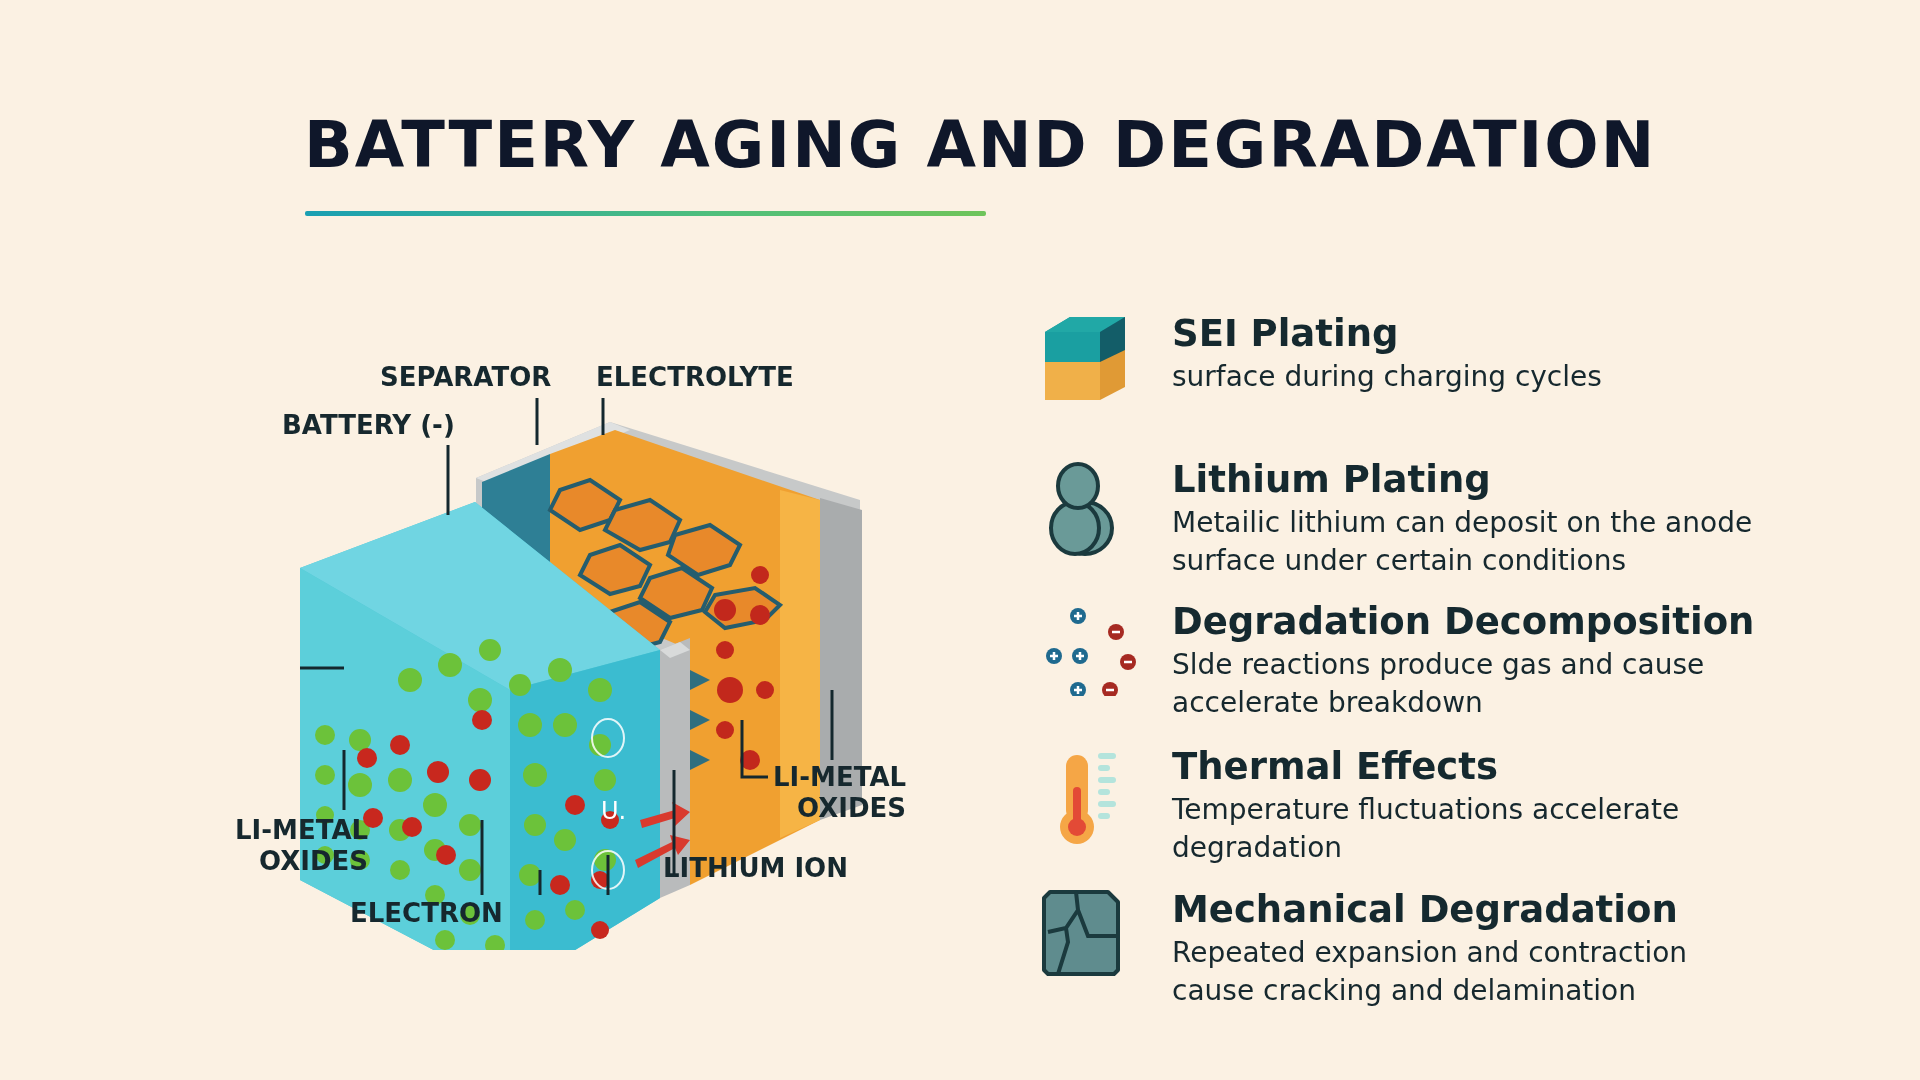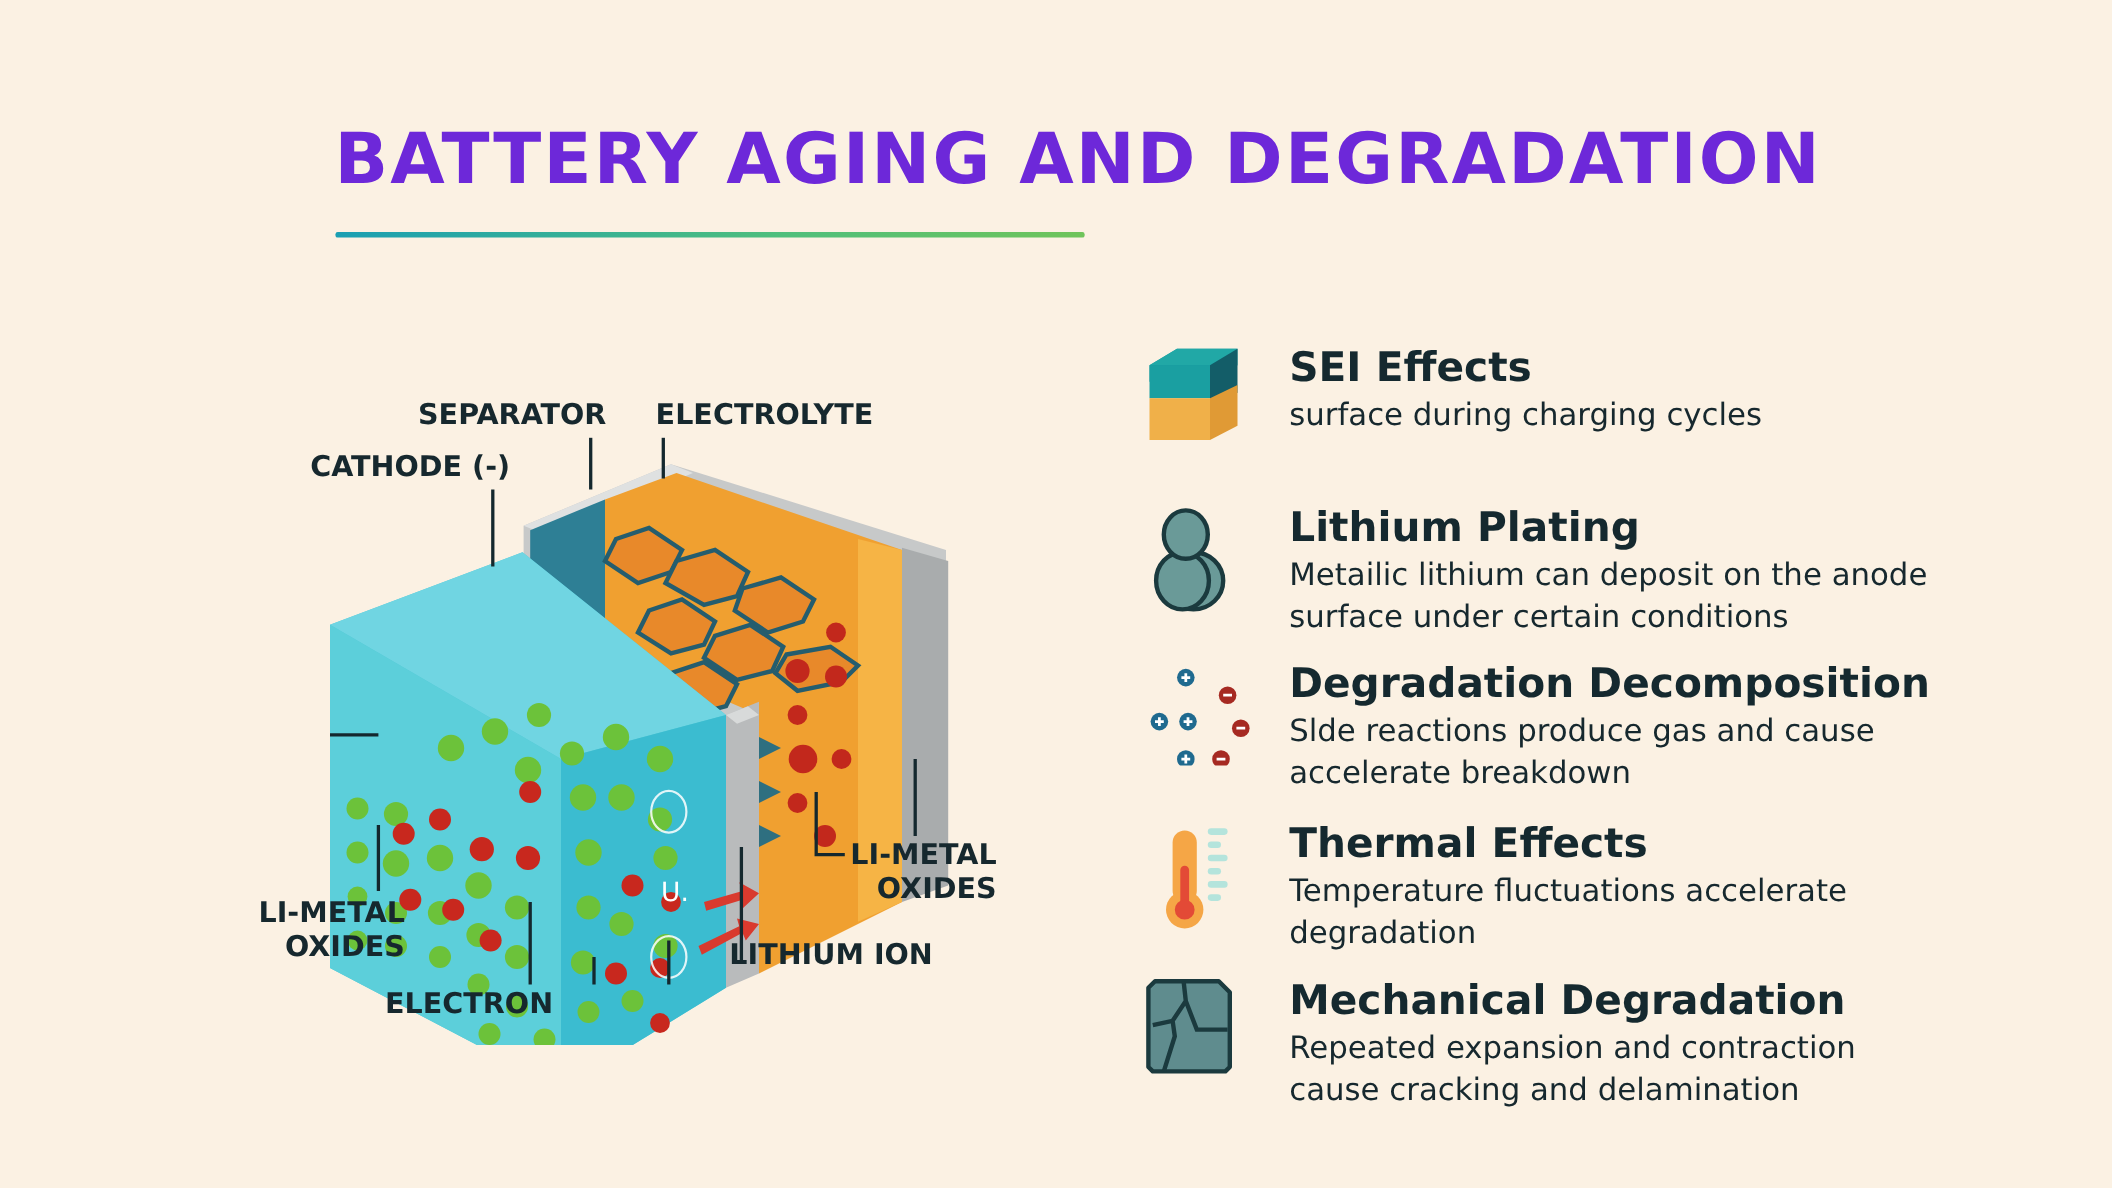--- a/index.html
+++ b/index.html
@@ -7,21 +7,21 @@
     width:1920px; height:1080px; overflow:hidden;
     background:#fbf1e3;
     font-family:"DejaVu Sans", "Liberation Sans", sans-serif;
     color:#14282e;
     position:relative;
   }
   .title {
     position:absolute; left:304px; top:108px;
     font-family:"DejaVu Sans", sans-serif;
     font-weight:bold; font-size:64px; letter-spacing:2px;
-    color:#6d28d9; white-space:nowrap;
+    color:#0f172a; white-space:nowrap;
   }
   .title-rule {
     position:absolute; left:305px; top:211px; width:681px; height:5px;
     background:linear-gradient(90deg,#1a9fb3,#4fbf7c 60%,#6fc45a);
     border-radius:2px;
   }
   .diagram { position:absolute; left:220px; top:350px; width:720px; height:600px; }
   .diagram svg { position:absolute; left:0; top:0; }
   .dlabel {
     position:absolute; font-weight:bold; font-size:26px; color:#16282e;
@@ -169,21 +169,21 @@
       <line x1="320" y1="520" x2="320" y2="545"></line>
       <line x1="388" y1="505" x2="388" y2="545"></line>
       <line x1="454" y1="420" x2="454" y2="525"></line>
       <polyline points="522,370 522,427 548,427"></polyline>
       <line x1="612" y1="340" x2="612" y2="410"></line>
     </g>
   </svg>
 
   <div class="dlabel" style="left:160px; top:12px;">SEPARATOR</div>
   <div class="dlabel" style="left:376px; top:12px;">ELECTROLYTE</div>
-  <div class="dlabel" style="left:62px; top:60px;">CATHODE (-)</div>
+  <div class="dlabel" style="left:62px; top:60px;">BATTERY (-)</div>
   <div class="dlabel" style="left:15px; top:465px;">
     <div>LI-METAL</div>
     <div>OXIDES</div>
   </div>
   <div class="dlabel" style="left:130px; top:548px;">ELECTRON</div>
   <div class="dlabel" style="left:443px; top:503px;">LITHIUM ION</div>
   <div class="dlabel" style="left:553px; top:412px;">
     <div>LI-METAL</div>
     <div>OXIDES</div>
   </div>
@@ -193,21 +193,21 @@
   <div class="icon">
     <svg width="90" height="96" viewBox="0 0 90 96">
       <polygon points="5,20 30,5 85,5 85,20 60,35 5,35" fill="#1b9aa0"></polygon>
       <polygon points="5,20 60,20 85,5 60,5 30,5" fill="#21a8a6"></polygon>
       <polygon points="60,20 85,5 85,45 60,60" fill="#135d68"></polygon>
       <rect x="5" y="20" width="55" height="30" fill="#1a9fa1"></rect>
       <rect x="5" y="50" width="55" height="38" fill="#f0b049"></rect>
       <polygon points="60,50 85,38 85,75 60,88" fill="#e09a35"></polygon>
     </svg>
   </div>
-  <div class="ftitle">SEI Effects</div>
+  <div class="ftitle">SEI Plating</div>
   <div class="fdesc">
     <div>surface during charging cycles</div>
   </div>
 </div>
 
 <div class="feature" style="top:458px;">
   <div class="icon">
     <svg width="90" height="100" viewBox="0 0 90 100">
       <ellipse cx="45" cy="70" rx="27" ry="26" fill="#6a9a98" stroke="#1b3a3e" stroke-width="4"></ellipse>
       <ellipse cx="35" cy="70" rx="24" ry="26" fill="#6a9a98" stroke="#1b3a3e" stroke-width="4"></ellipse>

